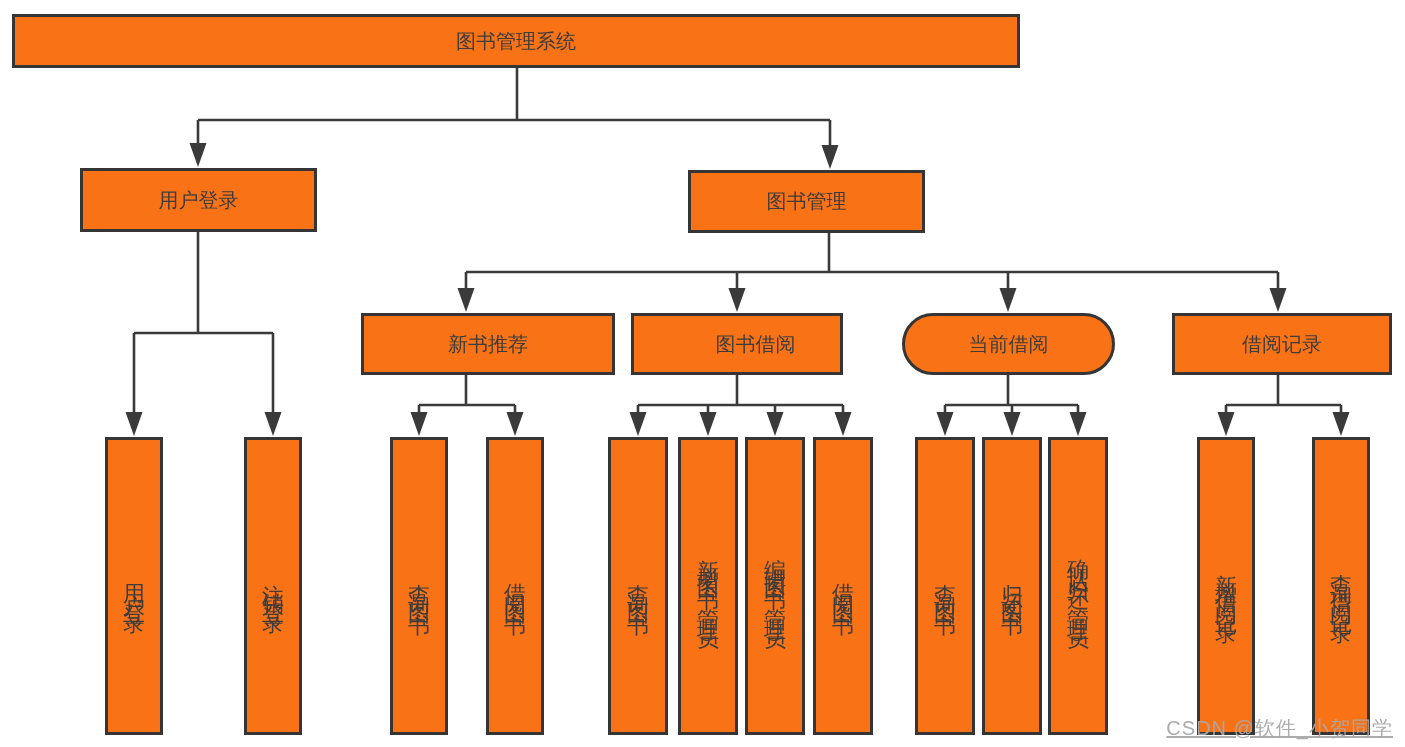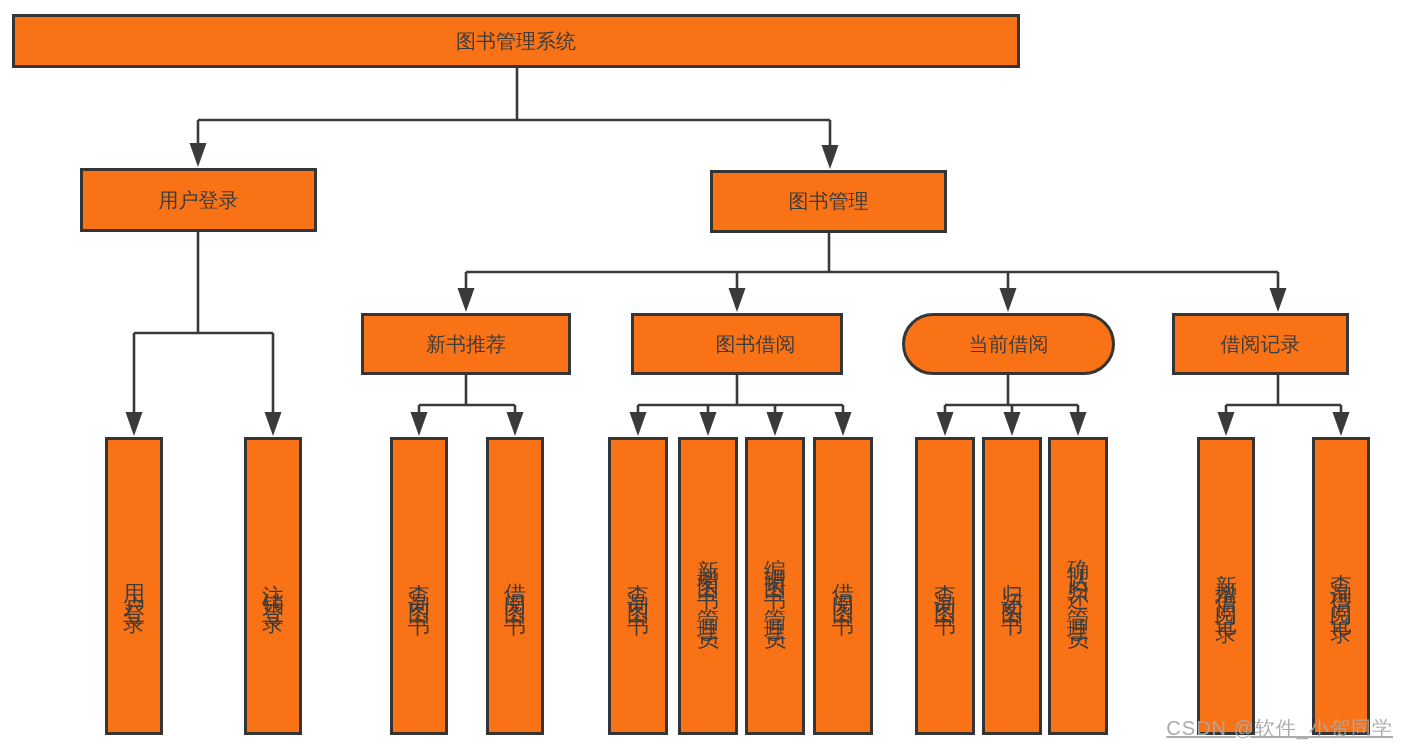--- a/index.html
+++ b/index.html
@@ -26,26 +26,26 @@
     writing-mode:vertical-lr;
     text-orientation:mixed;
     font-size:22px;
     letter-spacing:10px;
     line-height:1;
   }
   
   .n-root{left:12px;top:14px;width:1008px;height:54px;}
   
   .n-userlogin{left:80px;top:168px;width:237px;height:64px;}
-  .n-bookmgmt{left:710px;top:170px;width:237px;height:63px;}
+  .n-bookmgmt{left:688px;top:170px;width:237px;height:63px;}
   
-  .n-rec{left:361px;top:313px;width:210px;height:62px;}
+  .n-rec{left:361px;top:313px;width:254px;height:62px;}
   .n-bb{left:631px;top:313px;width:212px;height:62px;padding-left:37px;}
   .n-cb{left:902px;top:313px;width:213px;height:62px;border-radius:31px;}
-  .n-br{left:1172px;top:313px;width:177px;height:62px;}
+  .n-br{left:1172px;top:313px;width:220px;height:62px;}
   
   .leaf{top:437px;height:298px;width:58px;}
   .l-ul1{left:105px;} .l-ul2{left:244px;}
   .l-rec1{left:390px;} .l-rec2{left:486px;}
   .l-bb1{left:608px;width:60px;} .l-bb2{left:678px;width:60px;}
   .l-bb3{left:745px;width:60px;} .l-bb4{left:813px;width:60px;}
   .l-cb1{left:915px;width:60px;} .l-cb2{left:982px;width:60px;} .l-cb3{left:1048px;width:60px;}
   .l-br1{left:1197px;} .l-br2{left:1312px;}
   .watermark{
     position:absolute;

